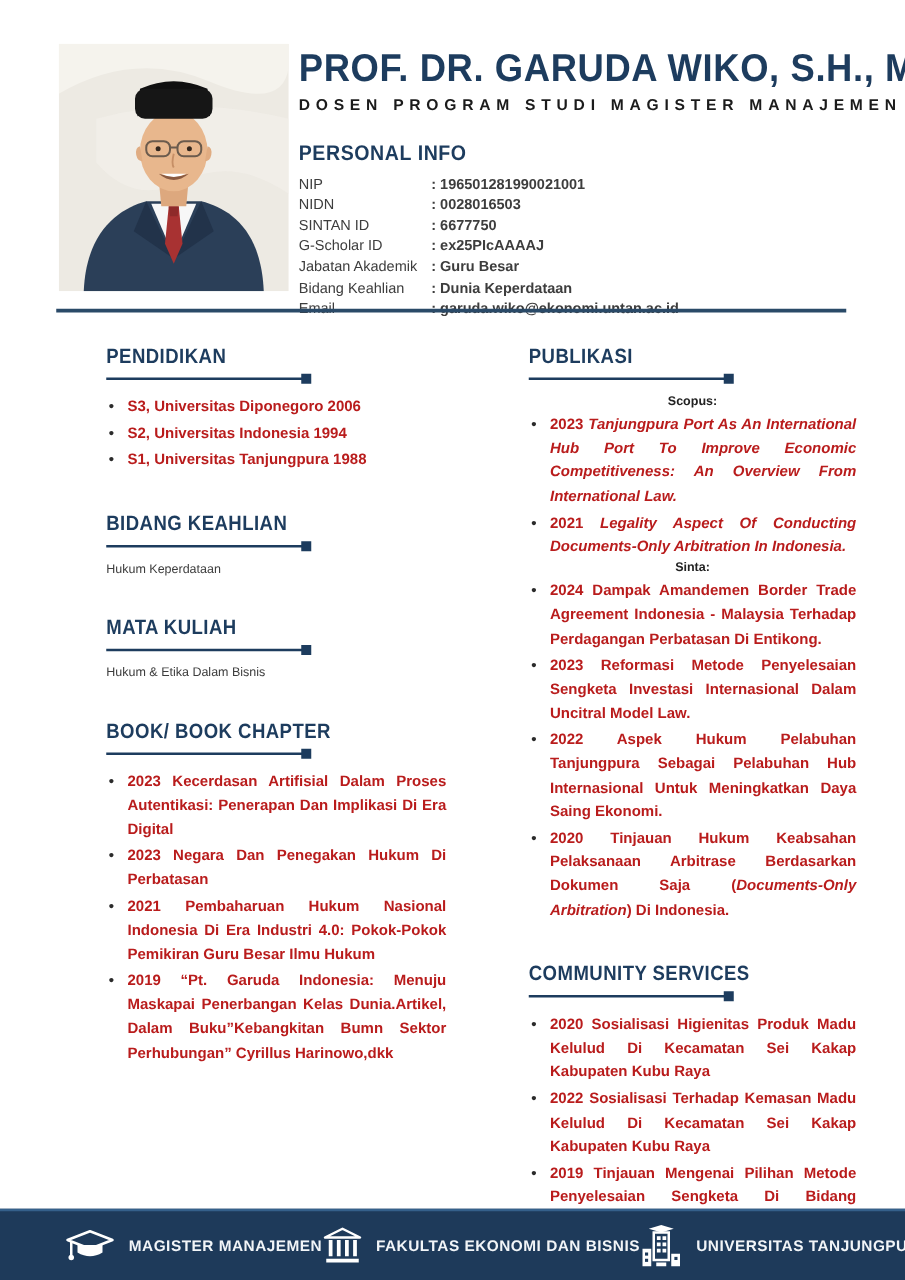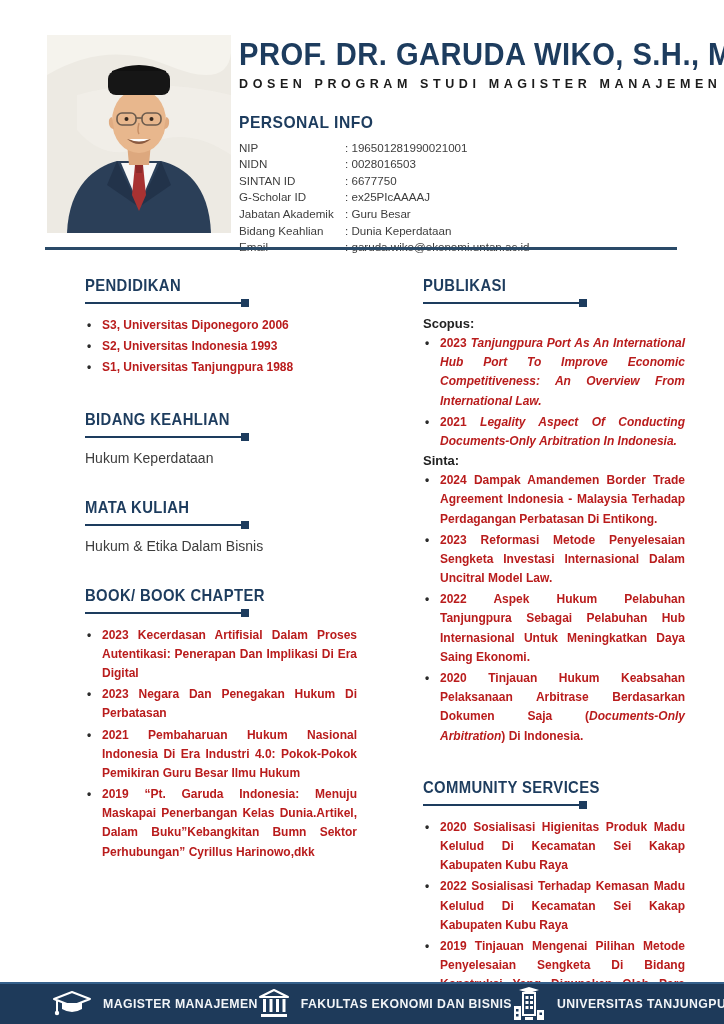--- a/index.html
+++ b/index.html
@@ -21,51 +21,51 @@
     margin-top:5px;font-size:12.5px;font-weight:700;color:#1b1b1b;
     letter-spacing:4.6px;white-space:nowrap;
   }
   .pi-title{
     margin-top:22px;font-size:17px;font-weight:700;color:#1d3c5e;
     transform:scaleX(.92);transform-origin:left;letter-spacing:.5px;
   }
   .info-rows{margin-top:7px;}
   .info-row{display:flex;font-size:11.6px;line-height:16.6px;color:#3d3d3d;}
   .info-label{width:106px;flex:0 0 106px;}
-  .info-value{white-space:nowrap;}
+  .info-value{white-space:nowrap;font-weight:bold;}
   
   .divider{position:absolute;top:247px;left:45px;width:632px;height:3px;background:#2a4a68;}
   
   .columns{position:absolute;top:276px;left:45px;width:640px;display:flex;gap:26px;}
   .col-left{width:312px;flex:0 0 312px;}
   .col-right{flex:1;}
   .section{margin-bottom:32px;margin-left:40px;}
   .sec-head{
     font-size:16.5px;font-weight:700;color:#1d3c5e;letter-spacing:.4px;
     transform:scaleX(.9);transform-origin:left;white-space:nowrap;
   }
   .sec-rule{position:relative;width:162px;height:2px;background:#1d3c5e;margin:7px 0 12px 0;}
   .sec-rule::after{
     content:'';position:absolute;right:-2px;top:-3px;width:8px;height:8px;background:#1d3c5e;
   }
-  .plain-text{font-size:14px;color:#3d3d3d;}
+  .plain-text{font-size:10px;color:#3d3d3d;}
   ul.blist{list-style:none;margin:0;padding:0;}
   ul.blist li{
     position:relative;padding-left:17px;font-size:12px;line-height:1.6;
     color:#b91c1c;text-align:justify;margin-bottom:2px;font-weight:bold;
   }
   ul.blist li::before{
     content:'•';position:absolute;left:2px;top:0;color:#2b2b2b;
   }
-  .sub-label{font-size:13px;font-weight:700;color:#222;margin:2px 0 3px 0;}
+  .sub-label{font-size:10px;font-weight:700;color:#222;margin:2px 0 3px 0;text-align:center;}
   ul.blist li .it{font-style:italic;}
   ul.blist.scopus li .pub-title{font-style:italic;}
   
   .footer{
-    position:absolute;left:0;bottom:0;width:724px;height:42px;
+    position:absolute;left:0;bottom:0;width:724px;height:57px;
     background:#1e3a5a;border-top:2px solid #35608b;
     display:flex;align-items:center;justify-content:space-between;
     padding:0 42px 0 52px;box-sizing:border-box;
   }
   .badge{display:flex;align-items:center;gap:11px;}
   .badge svg{display:block;}
   .badge-label{
     color:#f2f5f8;font-size:12.3px;font-weight:700;letter-spacing:.4px;white-space:nowrap;
   }
 </style>
@@ -152,21 +152,21 @@
   <div class="divider"></div>
 
   <div class="columns">
 
     <div class="col-left">
       <div class="section">
         <div class="sec-head">PENDIDIKAN</div>
         <div class="sec-rule"></div>
         <ul class="blist">
             <li>S3, Universitas Diponegoro 2006</li>
-            <li>S2, Universitas Indonesia 1993</li>
+            <li>S2, Universitas Indonesia 1994</li>
             <li>S1, Universitas Tanjungpura 1988</li>
           </ul>
       </div>
 
       <div class="section">
         <div class="sec-head">BIDANG KEAHLIAN</div>
         <div class="sec-rule"></div>
         <div class="plain-text">Hukum Keperdataan</div>
       </div>
 

